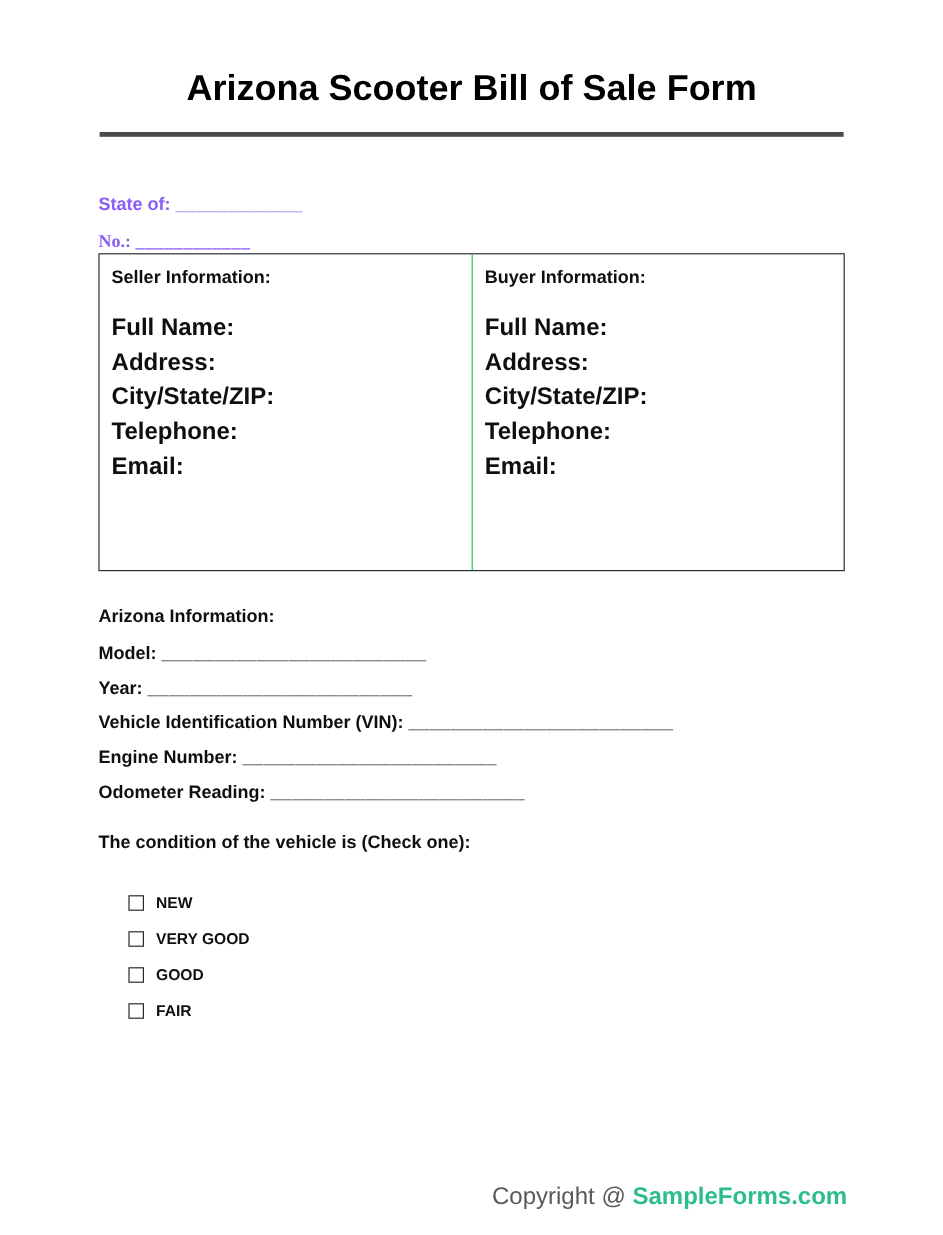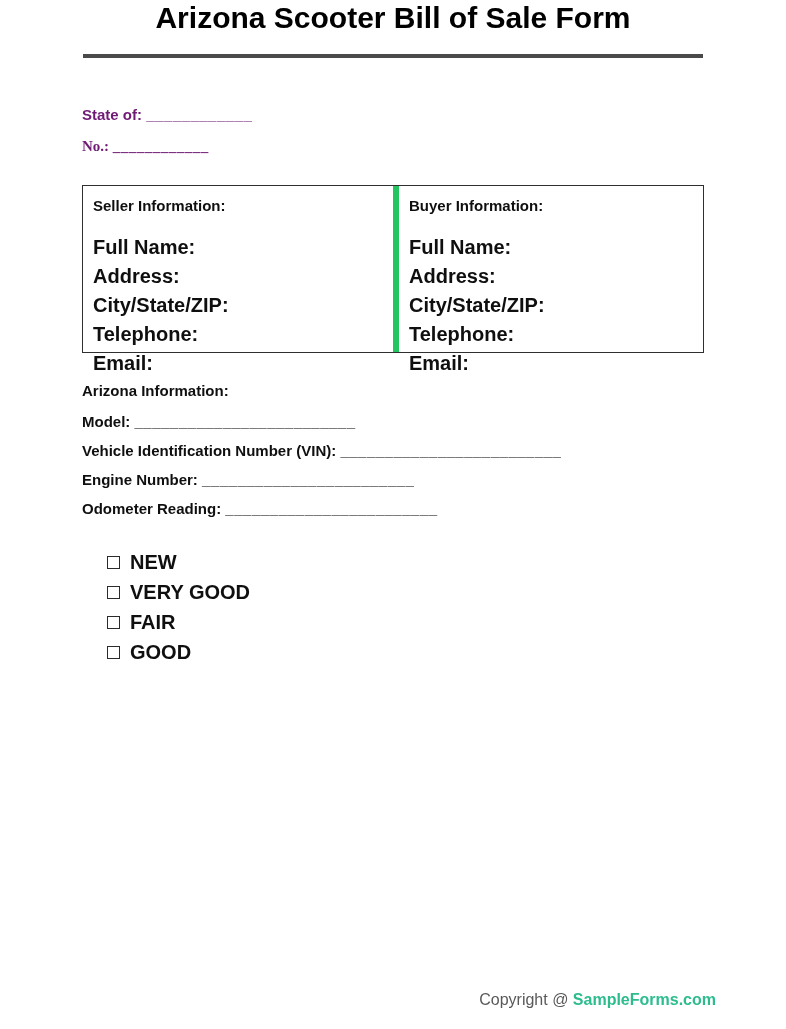--- a/index.html
+++ b/index.html
@@ -11,58 +11,58 @@
     position: relative;
     width: 786px;
     height: 1029px;
     background: #ffffff;
     color: #0f0f0f;
     font-family: "Liberation Sans", sans-serif;
     overflow: hidden;
   }
   .title {
     margin: 0;
+    padding-top: 56px;
     text-align: center;
     font-size: 30px;
     line-height: 36px;
     font-weight: bold;
     color: #000000;
   }
   .rule {
     width: 620px;
     height: 4px;
     background: #4a4a4a;
     margin: 18px auto 0;
   }
   .content {
     margin: 0 82px;
   }
   .line {
     font-size: 15px;
     font-weight: bold;
     line-height: 18px;
-    color: #701a75;
+    color: #8b5cf6;
   }
   .state-line { margin-top: 48px; }
   .no-line   { margin-top: 13px; font-family: Liberation Serif, serif; }
   .blank { font-weight: bold; letter-spacing: 0.5px; }
 
   .parties {
     display: flex;
-    margin-top: 30px;
     border: 1px solid #2f2f2f;
-    height: 168px;
+    height: 265px;
     box-sizing: border-box;
   }
   .cell {
     width: 50%;
     box-sizing: border-box;
     padding: 9px 10px 0 10px;
   }
-  .cell-right { border-left: 6px solid #22c55e; }
+  .cell-right { border-left: 1px solid #22c55e; }
   .cell-heading {
     font-size: 15px;
     font-weight: bold;
     line-height: 22px;
     margin-bottom: 16px;
   }
   .cell-field {
     font-size: 20px;
     font-weight: bold;
     line-height: 29px;
@@ -97,29 +97,29 @@
   .checkbox {
     display: inline-block;
     width: 11px;
     height: 11px;
     border: 1.5px solid #2b2b2b;
     background: #ffffff;
     margin-right: 10px;
     flex: 0 0 auto;
   }
   .option-label {
-    font-size: 20px;
+    font-size: 13px;
     font-weight: bold;
   }
 
   .footer {
     position: absolute;
-    right: 70px;
+    right: 80px;
     bottom: 20px;
-    font-size: 16px;
+    font-size: 20px;
     white-space: nowrap;
   }
   .copyright { color: #595959; }
   .brand {
     color: #2cbc8e;
     font-weight: bold;
     text-decoration: none;
     cursor: pointer;
   }
 </style>
@@ -163,50 +163,55 @@
     </div>
 
     <div class="section-heading">Arizona Information:</div>
 
     <div class="scooter-fields">
       <div class="field-line">
         <span>Model:</span>
         <span class="blank">_________________________</span>
       </div>
       <div class="field-line">
+        <span>Year:</span>
+        <span class="blank">_________________________</span>
+      </div>
+      <div class="field-line">
         <span>Vehicle Identification Number (VIN):</span>
         <span class="blank">_________________________</span>
       </div>
       <div class="field-line">
         <span>Engine Number:</span>
         <span class="blank">________________________</span>
       </div>
       <div class="field-line">
         <span>Odometer Reading:</span>
         <span class="blank">________________________</span>
       </div>
     </div>
 
+    <div class="condition-prompt">The condition of the vehicle is (Check one):</div>
 
     <div class="options">
       <div class="option">
         <span class="checkbox"></span>
         <span class="option-label">NEW</span>
       </div>
       <div class="option">
         <span class="checkbox"></span>
         <span class="option-label">VERY GOOD</span>
       </div>
       <div class="option">
         <span class="checkbox"></span>
+        <span class="option-label">GOOD</span>
+      </div>
+      <div class="option">
+        <span class="checkbox"></span>
         <span class="option-label">FAIR</span>
-      </div>
-      <div class="option">
-        <span class="checkbox"></span>
-        <span class="option-label">GOOD</span>
       </div>
     </div>
 
   </div>
 
   <div class="footer">
     <span class="copyright">Copyright @</span>
     <a class="brand">SampleForms.com</a>
   </div>
 

